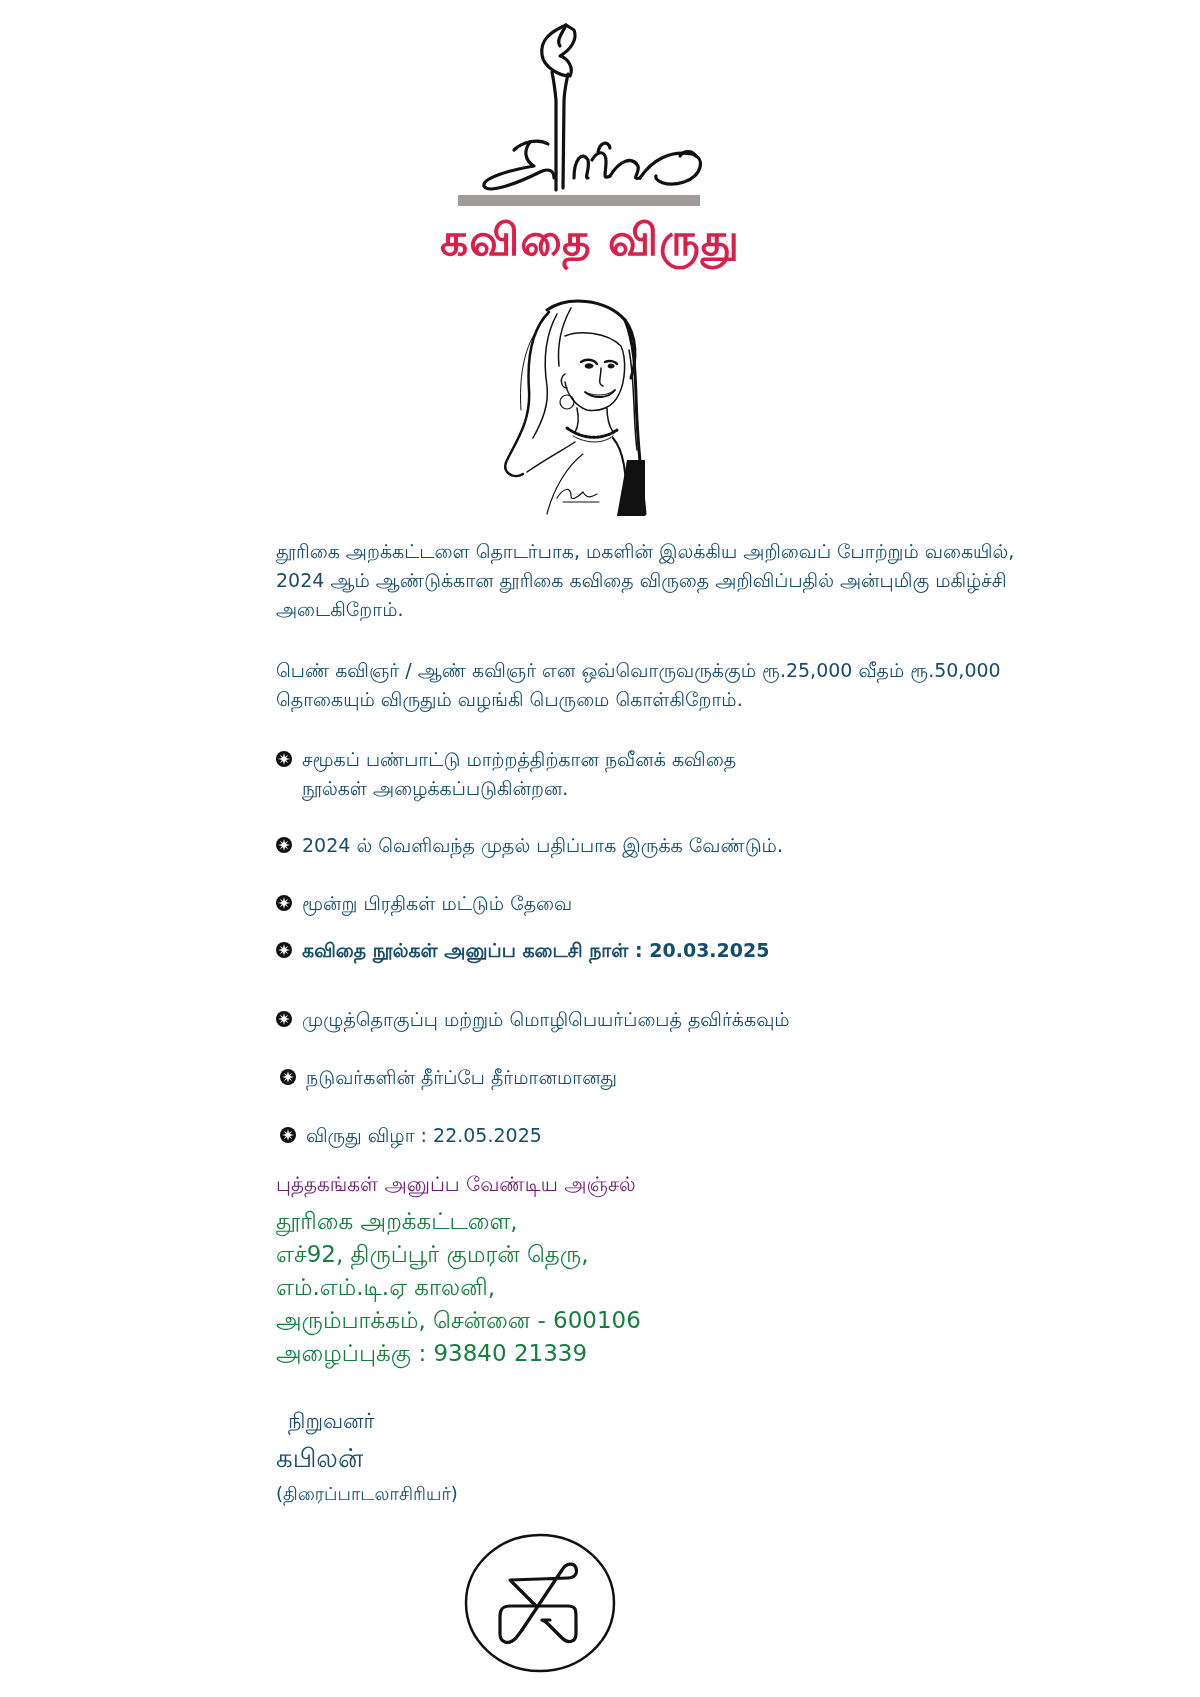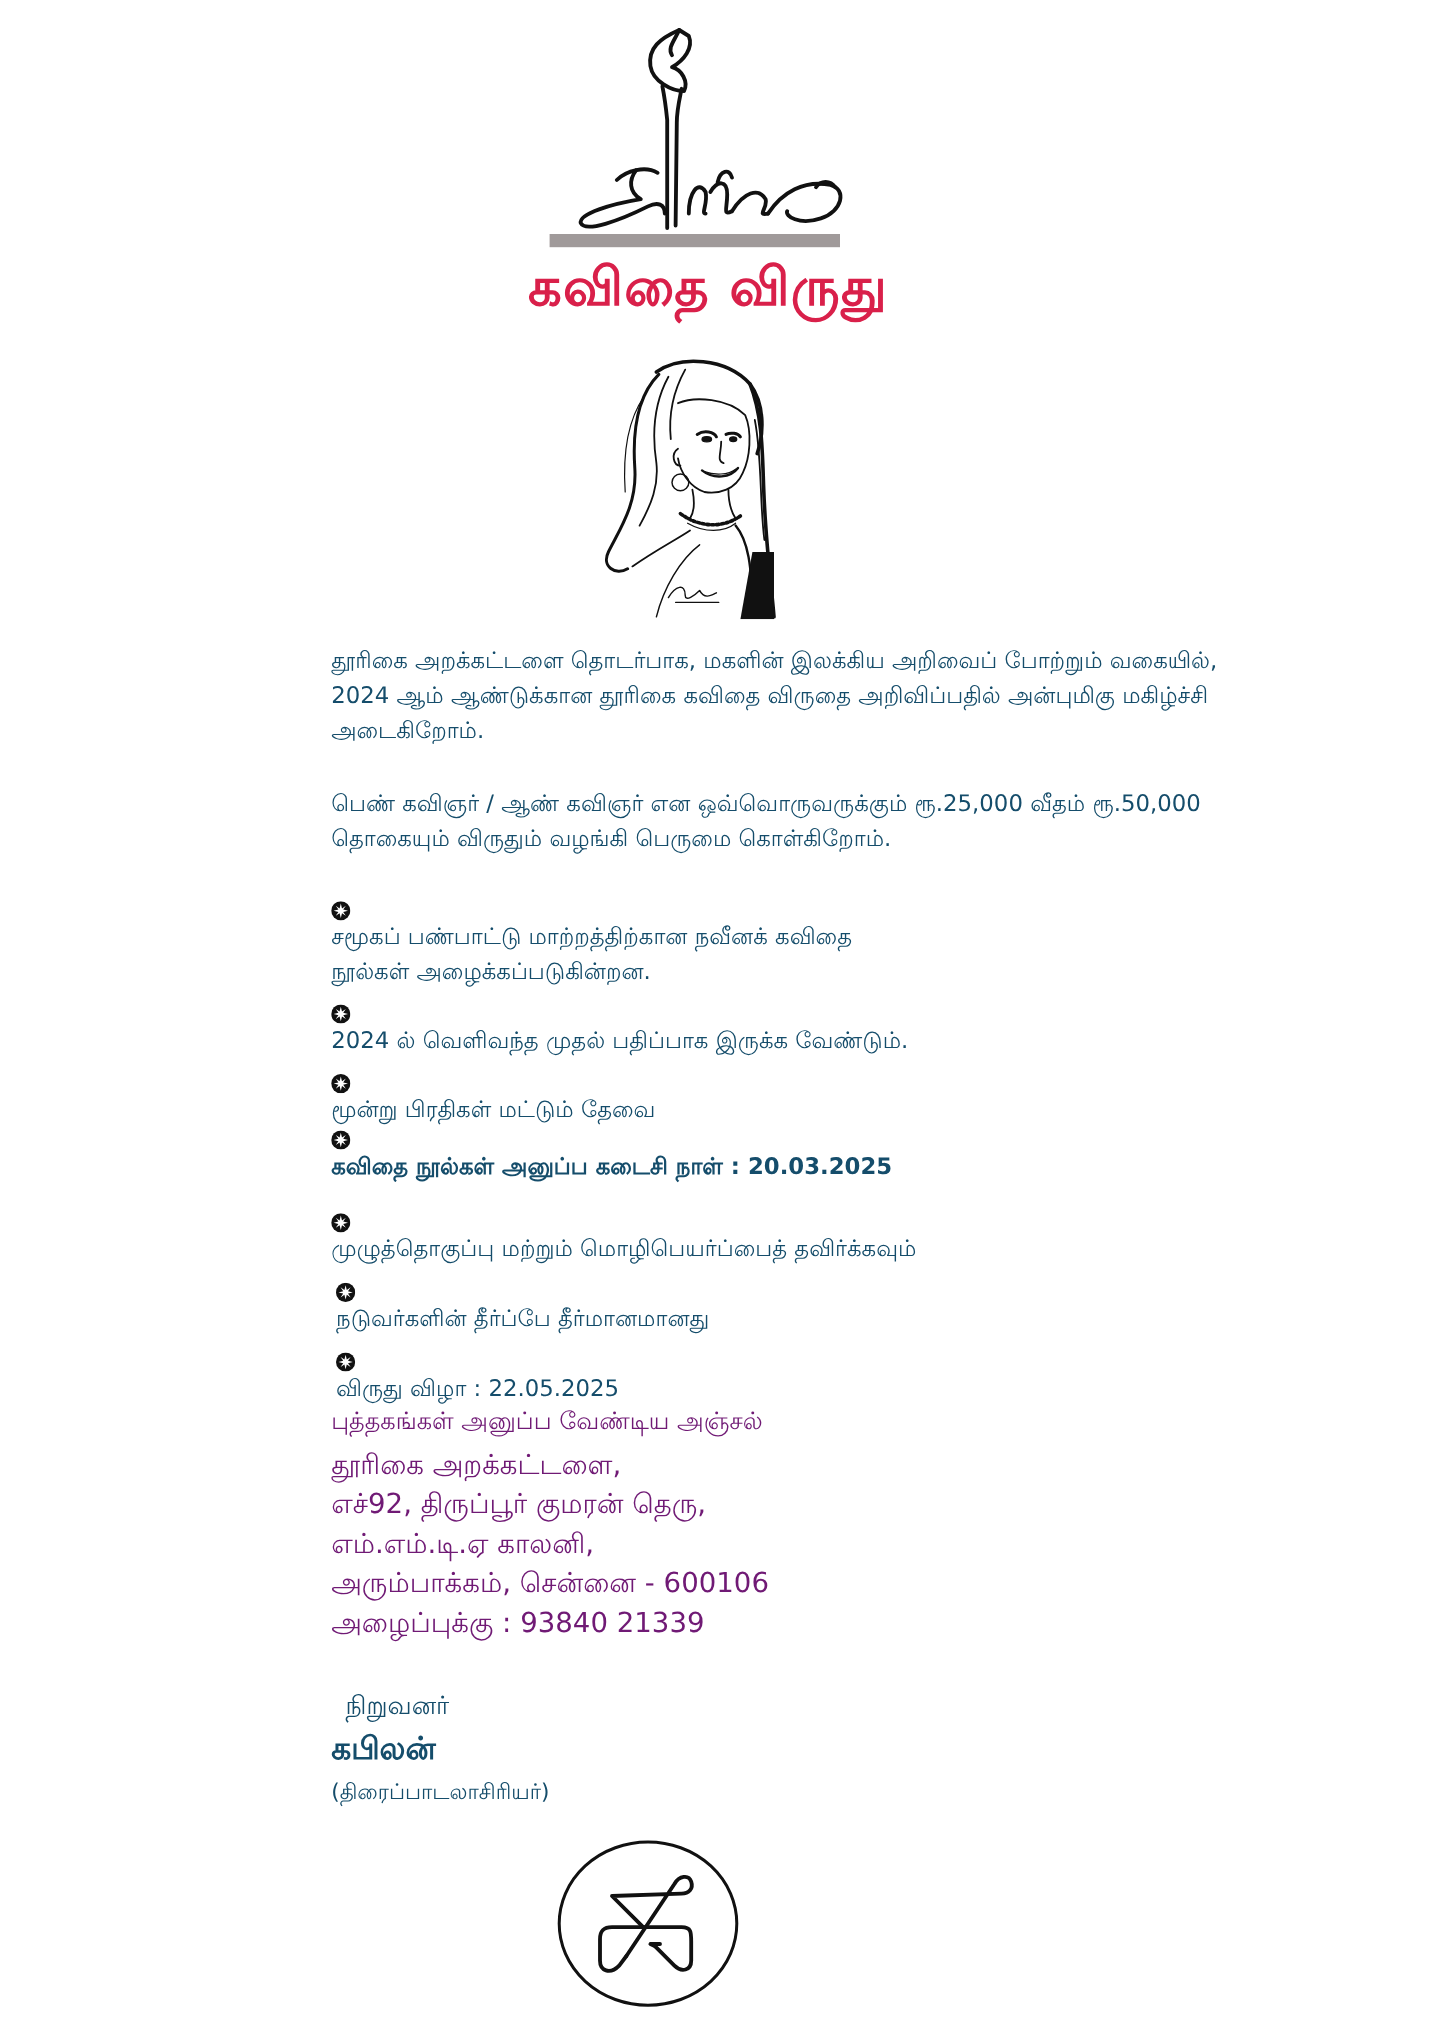--- a/index.html
+++ b/index.html
@@ -8,34 +8,34 @@
   .abs { position: absolute; }
   .logo-top { left: 470px; top: 10px; width: 240px; height: 190px; }
   .grey-bar { left: 458px; top: 195px; width: 242px; height: 11px; background: #a09a9a; }
   .title { left: 440px; top: 214px; width: 300px; text-align: center;
            font-size: 44px; font-weight: bold; letter-spacing: 1px; }
   .portrait { left: 487px; top: 290px; width: 160px; height: 226px; }
   .body-text { left: 276px; width: 760px; color: #154d6b; font-size: 19px; line-height: 29px; }
   .para1 { top: 537px; }
   .para2 { top: 656px; }
   .bullet { left: 276px; color: #154d6b; font-size: 19px; line-height: 29px;
-            display: flex; align-items: flex-start; flex-direction: column; }
+            display: flex; align-items: flex-start; }
   .bullet-icon { width: 16px; height: 16px; margin-top: 6px; margin-right: 10px; flex: 0 0 16px; }
   .bullet-text { width: 560px; }
   .b1 { top: 745px; }
   .b2 { top: 831px; justify-content: flex-end; }
   .b3 { top: 889px; }
   .b4 { top: 936px; font-weight: bold; }
   .b5 { top: 1005px; }
   .b6 { top: 1063px; left: 280px; justify-content: space-between; }
   .b7 { top: 1121px; left: 280px; }
   .post-heading { left: 276px; top: 1172px; color: #701a75; font-size: 20px; }
-  .address { left: 276px; top: 1205px; color: #701a75; font-size: 23px; line-height: 33px; }
+  .address { left: 276px; top: 1205px; color: #15803d; font-size: 23px; line-height: 33px; }
   .founder-label { left: 276px; top: 1409px; color: #154d6b; font-size: 21px; margin-left: 12px; }
-  .founder-name { left: 276px; top: 1443px; color: #154d6b; font-size: 26px; font-weight: bold; }
+  .founder-name { left: 276px; top: 1443px; color: #154d6b; font-size: 26px; font-weight: normal; }
   .founder-role { left: 276px; top: 1483px; color: #154d6b; font-size: 18px; }
   .logo-bottom { left: 462px; top: 1530px; width: 156px; height: 146px; }
 </style>
 </head>
 <body>
 
 <svg class="abs logo-top" viewBox="0 0 240 190">
   <g fill="none" stroke="#111" stroke-width="3.2" stroke-linecap="round" stroke-linejoin="round">
 
     <path d="M96 15 C80 22 70 30 72 45 C74 58 90 66 100 66 C104 58 98 48 90 46 C100 40 108 30 104 20 Z"></path>

